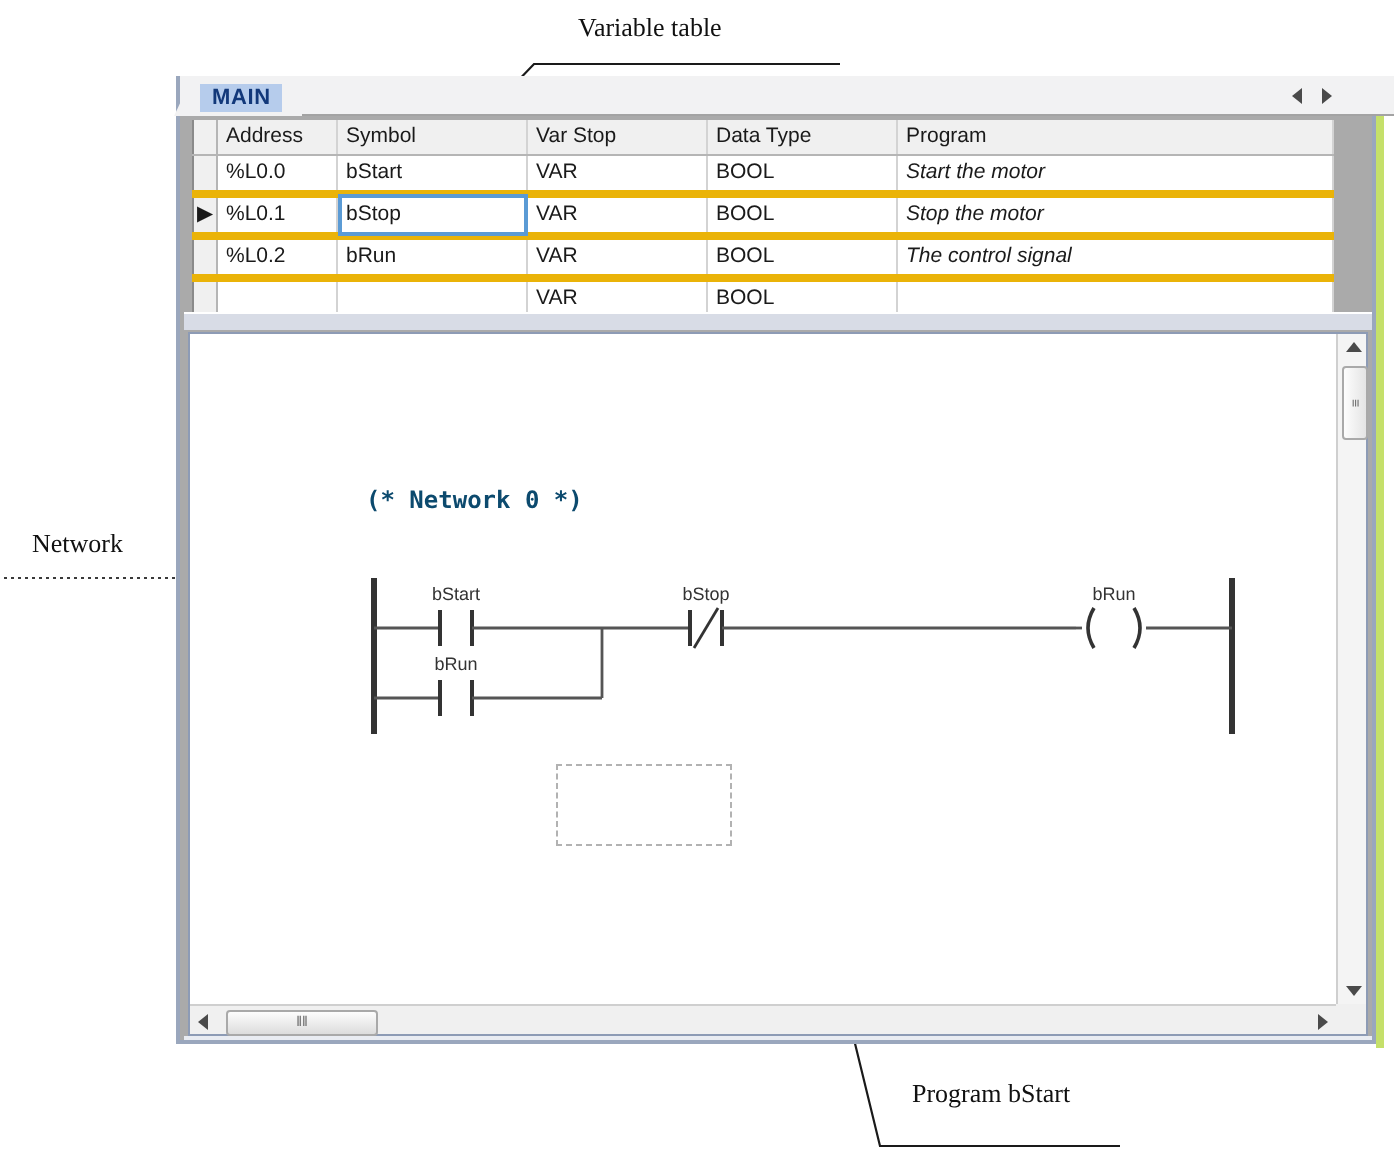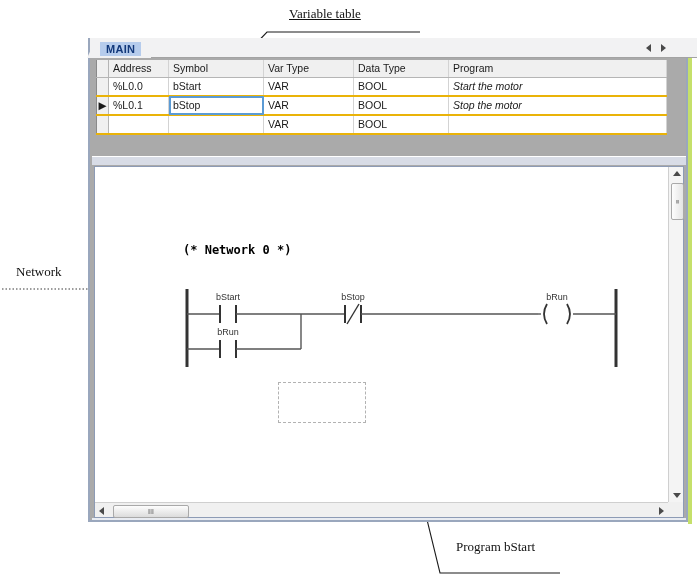--- a/index.html
+++ b/index.html
@@ -6,21 +6,21 @@
   body{
     width:697px;height:578px;background:#ffffff;position:relative;overflow:hidden;
     font-family:"Liberation Sans",sans-serif;
   }
   
   .anno{
     position:absolute;
     font-family:"Liberation Serif",serif;
     font-size:13px;color:#111;white-space:nowrap;
   }
-  #anno-variable-table{left:289px;top:6px;text-decoration:underline;}
+  #anno-variable-table{left:289px;top:6px;}
   #anno-network{left:16px;top:264px;}
   #anno-program-editor{left:456px;top:539px;}
   #anno-svg{position:absolute;left:0;top:0;width:697px;height:578px;pointer-events:none;}
 
   
   #app-window{
     position:absolute;left:88px;top:38px;width:600px;height:484px;
     background:#aaaaaa;
     border-left:2px solid #9aa7bd;border-right:2px solid #9aa7bd;
     border-bottom:2px solid #9aa7bd;
@@ -69,21 +69,21 @@
   }
   #var-table th,#var-table td{
     font-size:10.5px;color:#1a1a1a;text-align:left;
     padding:0 0 0 4px;height:17px;line-height:17px;
     border-right:1px solid #d3d3d3;
     overflow:hidden;white-space:nowrap;
   }
   #var-table thead th{
     background:#f0f0f0;border-bottom:1px solid #b5b5b5;font-weight:normal;
   }
-  #var-table tbody td{border-bottom:2px solid #eab308;}
+  #var-table tbody td{border-bottom:4px solid #eab308;}
   .col-sel{width:12px;}
   .col-addr{width:60px;}
   .col-sym{width:95px;}
   .col-vt{width:90px;}
   .col-dt{width:95px;}
   .cell-sel{
     background:#f0f0f0;border-right:1px solid #b5b5b5 !important;
     padding:0 !important;text-align:center !important;
     font-size:8px;color:#333;
   }
@@ -102,21 +102,21 @@
   #editor-panel{
     position:absolute;left:4px;top:128px;width:590px;height:352px;
     background:#ffffff;border:1px solid #8d9bb5;box-sizing:border-box;
   }
   #editor-canvas{
     position:absolute;left:0;top:0;right:15px;bottom:15px;overflow:hidden;background:#fff;
   }
   #network-comment{
     position:absolute;left:88px;top:76px;
     font-family:"DejaVu Sans Mono","Liberation Mono",monospace;
-    font-size:12px;font-weight:bold;color:#000000;white-space:pre;
+    font-size:12px;font-weight:bold;color:#0c4a6e;white-space:pre;
   }
   #ladder-svg{position:absolute;left:0;top:0;width:575px;height:337px;}
   #empty-network-box{
     position:absolute;left:183px;top:215px;width:86px;height:39px;
     border:1px dashed #b2b2b2;background:#fff;
   }
   
   #v-scroll{
     position:absolute;right:0;top:0;width:15px;bottom:15px;
     background:#f4f4f4;border-left:1px solid #cfcfcf;box-sizing:border-box;
@@ -189,41 +189,49 @@
           <col class="col-sym">
         <col class="col-vt">
           <col class="col-dt">
           <col>
       </colgroup>
       <thead>
         <tr>
           <th class="cell-sel"></th>
           <th>Address</th>
           <th>Symbol</th>
-          <th>Var Type</th>
+          <th>Var Stop</th>
           <th>Data Type</th>
           <th>Program</th>
         </tr>
       </thead>
       <tbody>
         <tr>
           <td class="cell-sel"></td>
           <td>%L0.0</td>
           <td>bStart</td>
           <td>VAR</td>
           <td>BOOL</td>
           <td class="comment">Start the motor</td>
         </tr>
         <tr>
           <td class="cell-sel">▶</td>
           <td>%L0.1</td>
           <td class="selected-cell">bStop</td>
           <td>VAR</td>
           <td>BOOL</td>
           <td class="comment">Stop the motor</td>
+        </tr>
+        <tr>
+          <td class="cell-sel"></td>
+          <td>%L0.2</td>
+          <td>bRun</td>
+          <td>VAR</td>
+          <td>BOOL</td>
+          <td class="comment">The control signal</td>
         </tr>
         <tr>
           <td class="cell-sel"></td>
           <td></td>
           <td></td>
           <td>VAR</td>
           <td>BOOL</td>
           <td class="comment"></td>
         </tr>
       </tbody>

